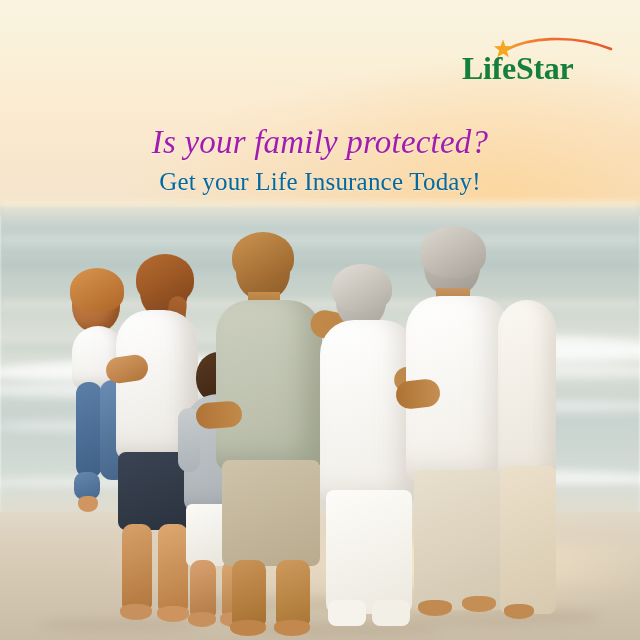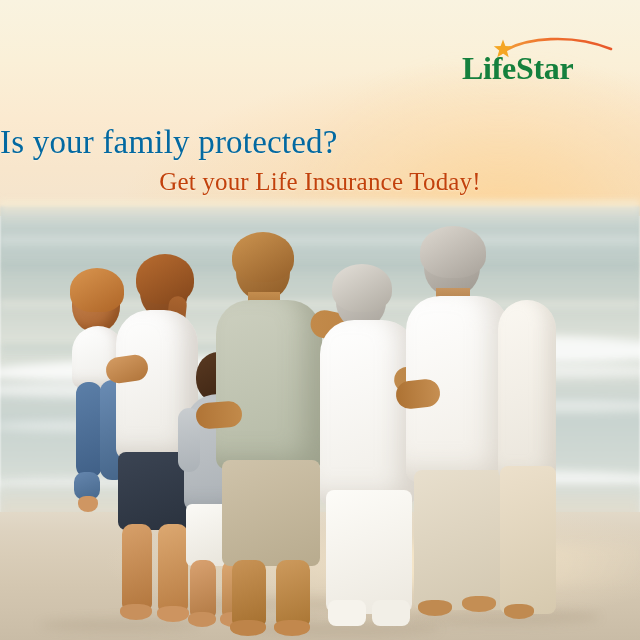--- a/index.html
+++ b/index.html
@@ -110,31 +110,32 @@
   .arm { border-radius:16px; }
   .leg { border-radius:10px 10px 6px 6px; }
   .foot { border-radius:40% 40% 50% 50%; }
 
   
   .family-blur { filter:blur(.7px); }
 
   
   .headline {
     position:absolute; left:0; top:124px; width:640px;
-    text-align:left;
+    text-align:center;
     font-size:33px; font-weight:400; letter-spacing:.2px;
-    color:#0369a1;
+    color:#a21caf;
     font-family:"Liberation Serif", serif;
     text-shadow:0 1px 2px rgba(255,248,230,.6);
+    font-style:italic;
   }
   .subhead {
     position:absolute; left:0; top:168px; width:640px;
     text-align:center;
     font-size:25px; font-weight:400; letter-spacing:.2px;
-    color:#c2410c;
+    color:#0369a1;
     font-family:"Liberation Serif", serif;
     text-shadow:0 1px 2px rgba(255,248,230,.55);
   }
 
   
   .logo { position:absolute; left:462px; top:34px; width:160px; height:58px; }
   .logo-word {
     position:absolute; left:0; top:18px; width:160px;
     font-family:"Liberation Serif", serif;
     font-size:32px; font-weight:700; color:#15803d;

